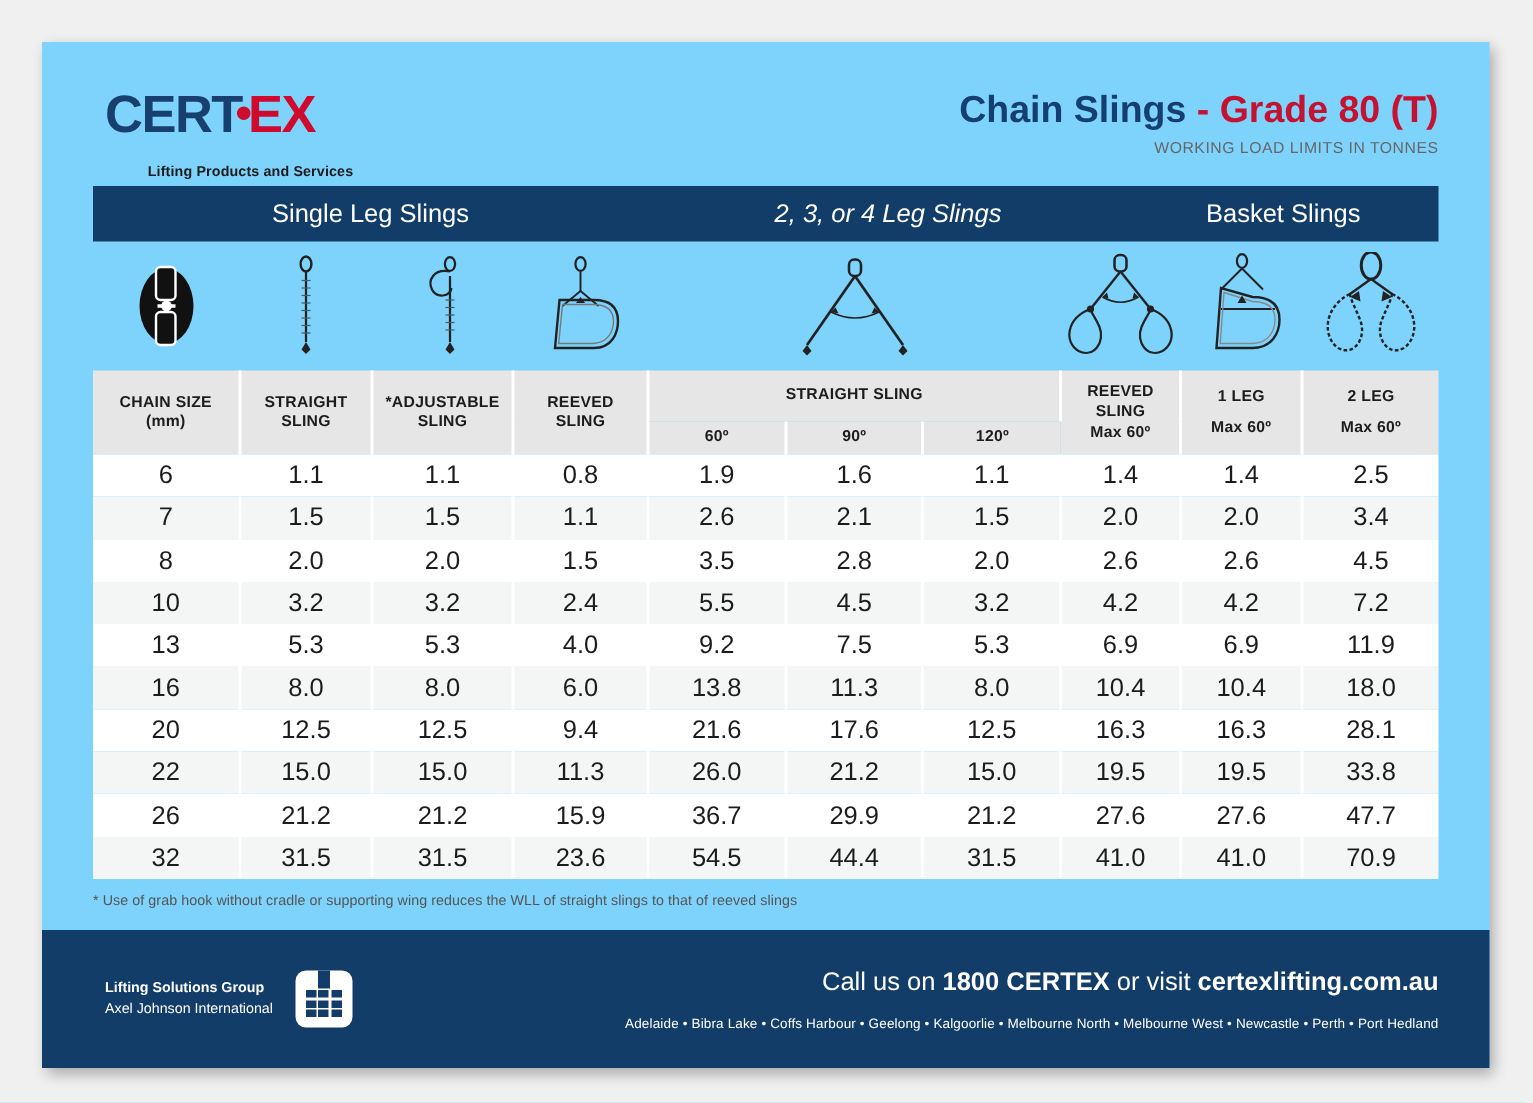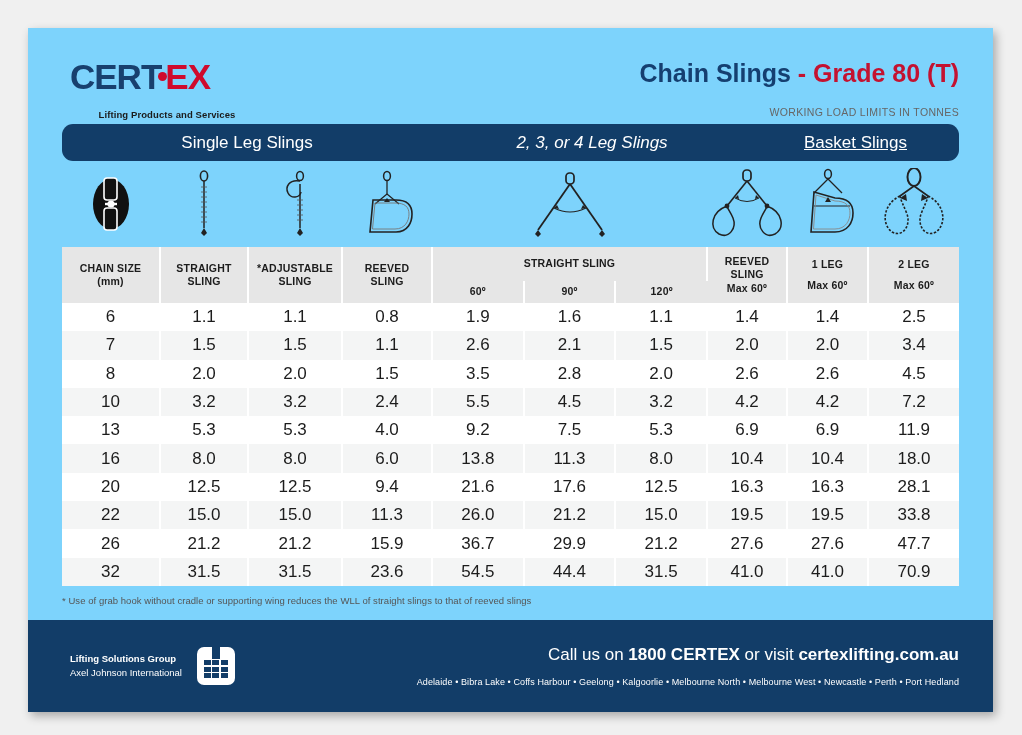--- a/index.html
+++ b/index.html
@@ -22,28 +22,28 @@
   .logo { position: absolute; left: 42px; top: 31px; width: 220px; }
   .logo-word { font-size: 35px; font-weight: 900; letter-spacing: -1px; line-height: 1; font-family: "Liberation Sans", sans-serif; }
   .cert { color: #18406e; }
   .ex   { color: #cf0a2c; }
   .logo-dot { display:inline-block; width:9px; height:9px; border-radius:50%; background:#cf0a2c; vertical-align:middle; margin:0 -2px 6px -3px;}
   .logo-sub { font-size: 9.5px; font-weight: bold; color: #1b1b1b; letter-spacing: .1px; margin-top: 15px; text-align:center; width: 194px;}
   .title-wrap { position: absolute; right: 34px; top: 32px; text-align: right; }
   .title { font-size: 25px; font-weight: bold; line-height: 1.05; }
   .title .t-navy { color: #153f70; }
   .title .t-red  { color: #c41230; }
-  .subtitle { font-size: 10.5px; color: #666; letter-spacing: .35px; margin-top: 20px; }
+  .subtitle { font-size: 10.5px; color: #666; letter-spacing: .35px; margin-top: 7px; }
 
   
-  .band { display: flex; height: 37px; background: #123d68; margin: 0 34px; border-radius: 11px; }
+  .band { display: flex; height: 37px; background: #123d68; margin: 0 34px; }
   .band > div { display: flex; align-items: center; justify-content: center; color: #fff; font-size: 17px; }
   .band-a { width: 370px; }
   .band-b { width: 320px; font-style: italic; }
-  .band-c { flex: 1; text-decoration: underline; }
+  .band-c { flex: 1; }
 
   
   .pics { display: flex; margin: 0 34px; height: 86px; align-items: center; }
   .pic { display: flex; align-items: center; justify-content: center; height: 86px; }
   .pic svg { display: block; }
 
   
   table { margin: 0 34px; border-collapse: collapse; width: calc(100% - 68px); }
   th, td { text-align: center; }
   thead th {

